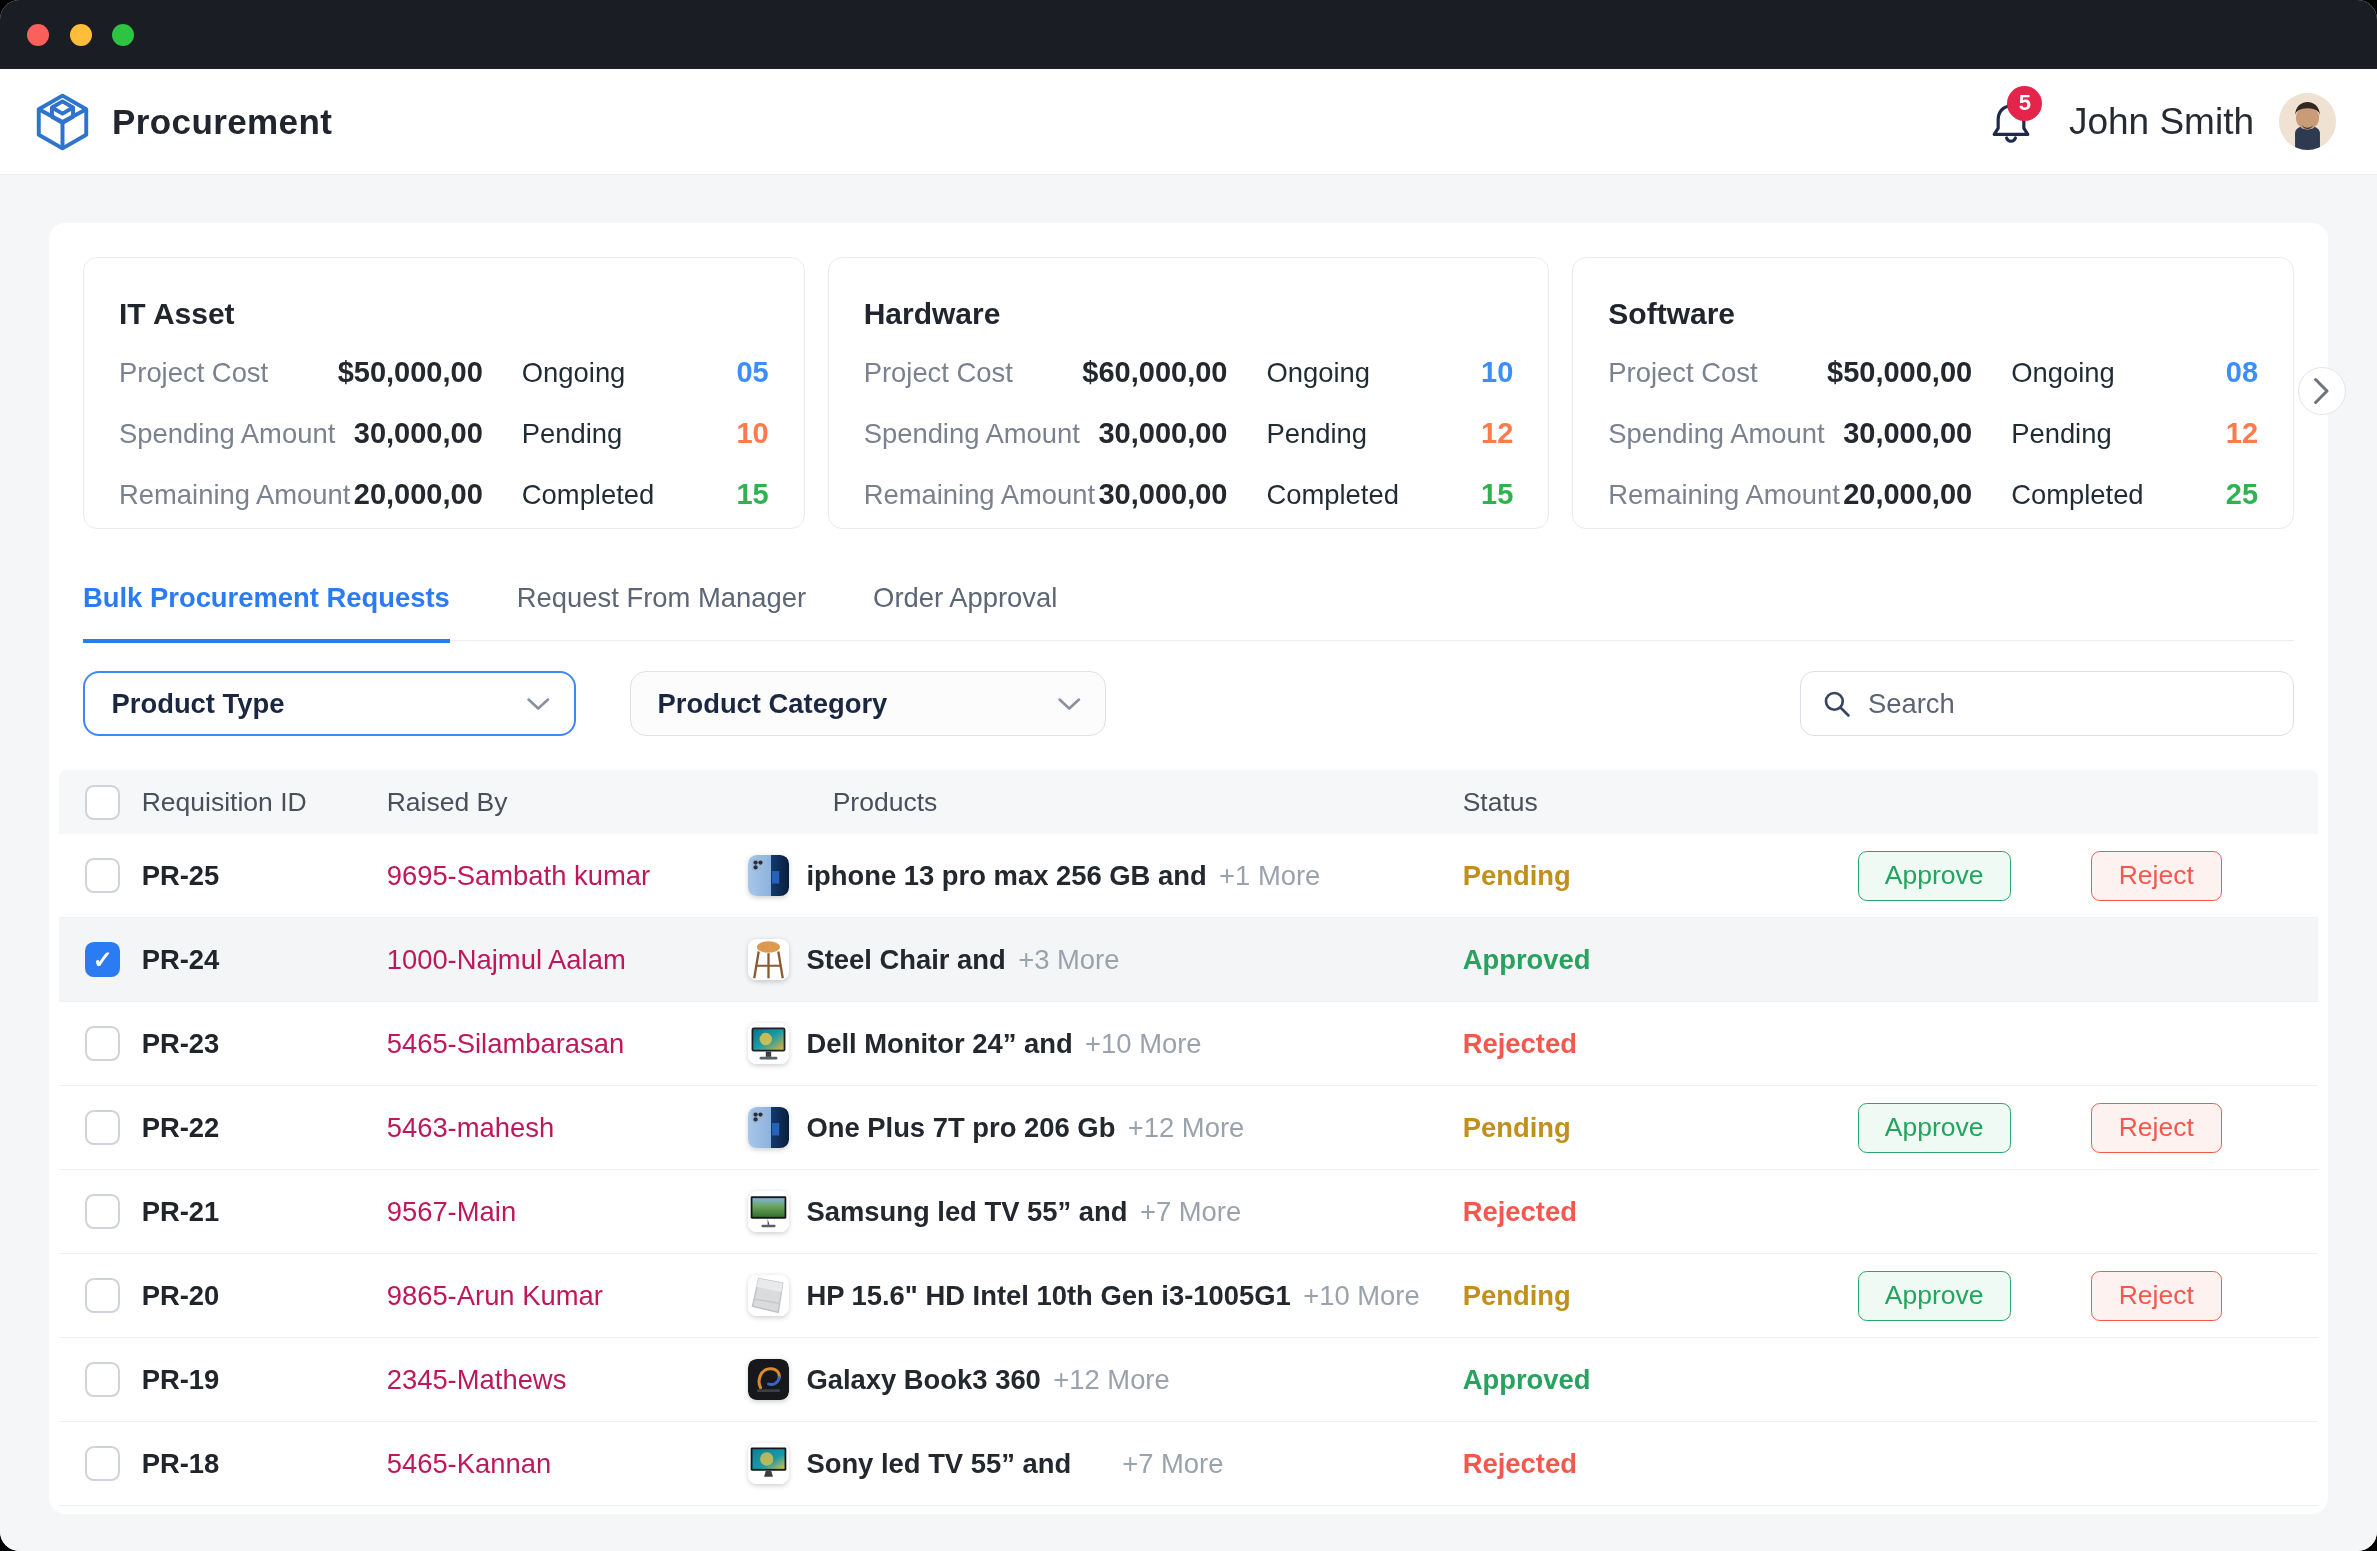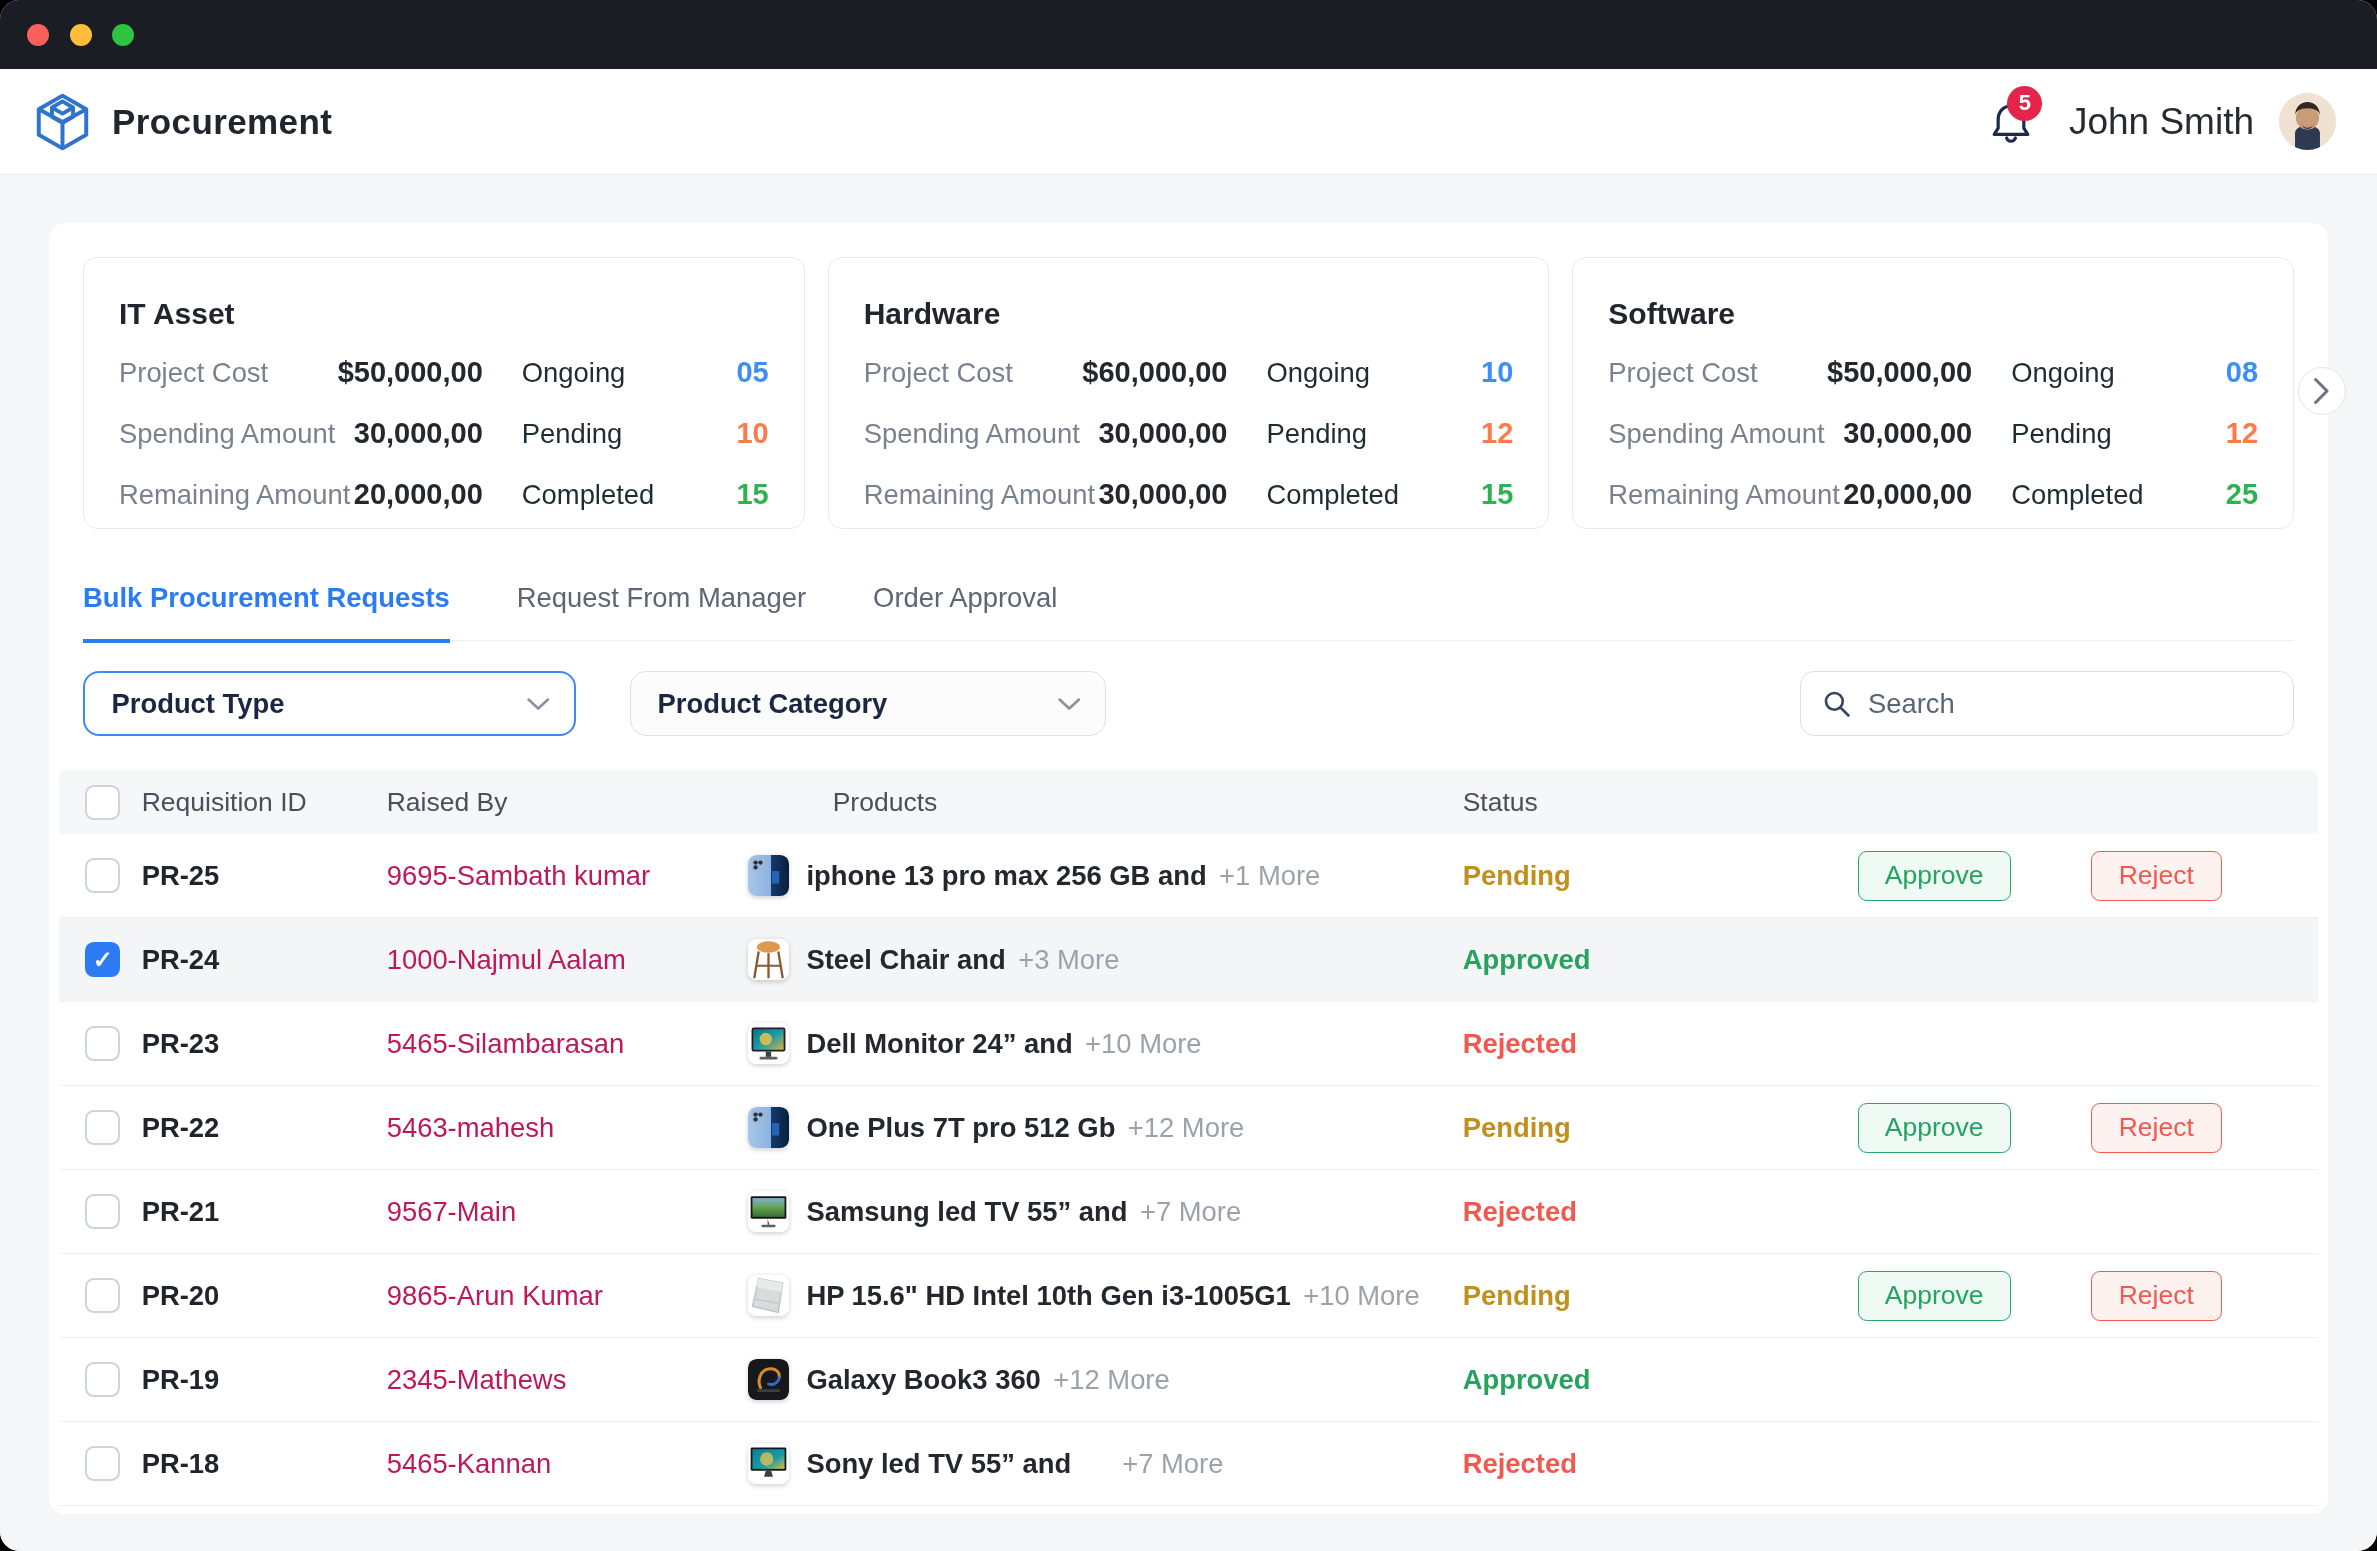--- a/index.html
+++ b/index.html
@@ -388,21 +388,21 @@
                       </linearGradient>
                     </defs>
                     <rect width="46" height="46" fill="url(#gpb)"></rect>
                     <rect x="4" y="4" width="14" height="14" rx="4" fill="#9db9da"></rect>
                     <circle cx="8.5" cy="8.5" r="2.4" fill="#2a2f3a"></circle>
                     <circle cx="14" cy="8.5" r="2.4" fill="#2a2f3a"></circle>
                     <circle cx="8.5" cy="14" r="2.4" fill="#2a2f3a"></circle>
                     <rect x="27" y="18" width="8" height="14" fill="#2d6fd1" opacity="0.8"></rect>
                   </svg>
                 </span>
-      <span class="product-name">One Plus 7T pro 512 Gb</span>
+      <span class="product-name">One Plus 7T pro 206 Gb</span>
       <span class="more">+12 More</span>
     </div>
     <div class="cell-status">Pending</div>
     <div class="approve-cell"><button class="btn btn-approve">Approve</button></div>
     <div class="reject-cell"><button class="btn btn-reject">Reject</button></div>
   </div>
 
   <div class="t-grid t-row" data-status="Rejected" data-checked="false">
     <div class="cb-cell">
                 <span class="checkbox row-checkbox" data-checked="false"></span>

